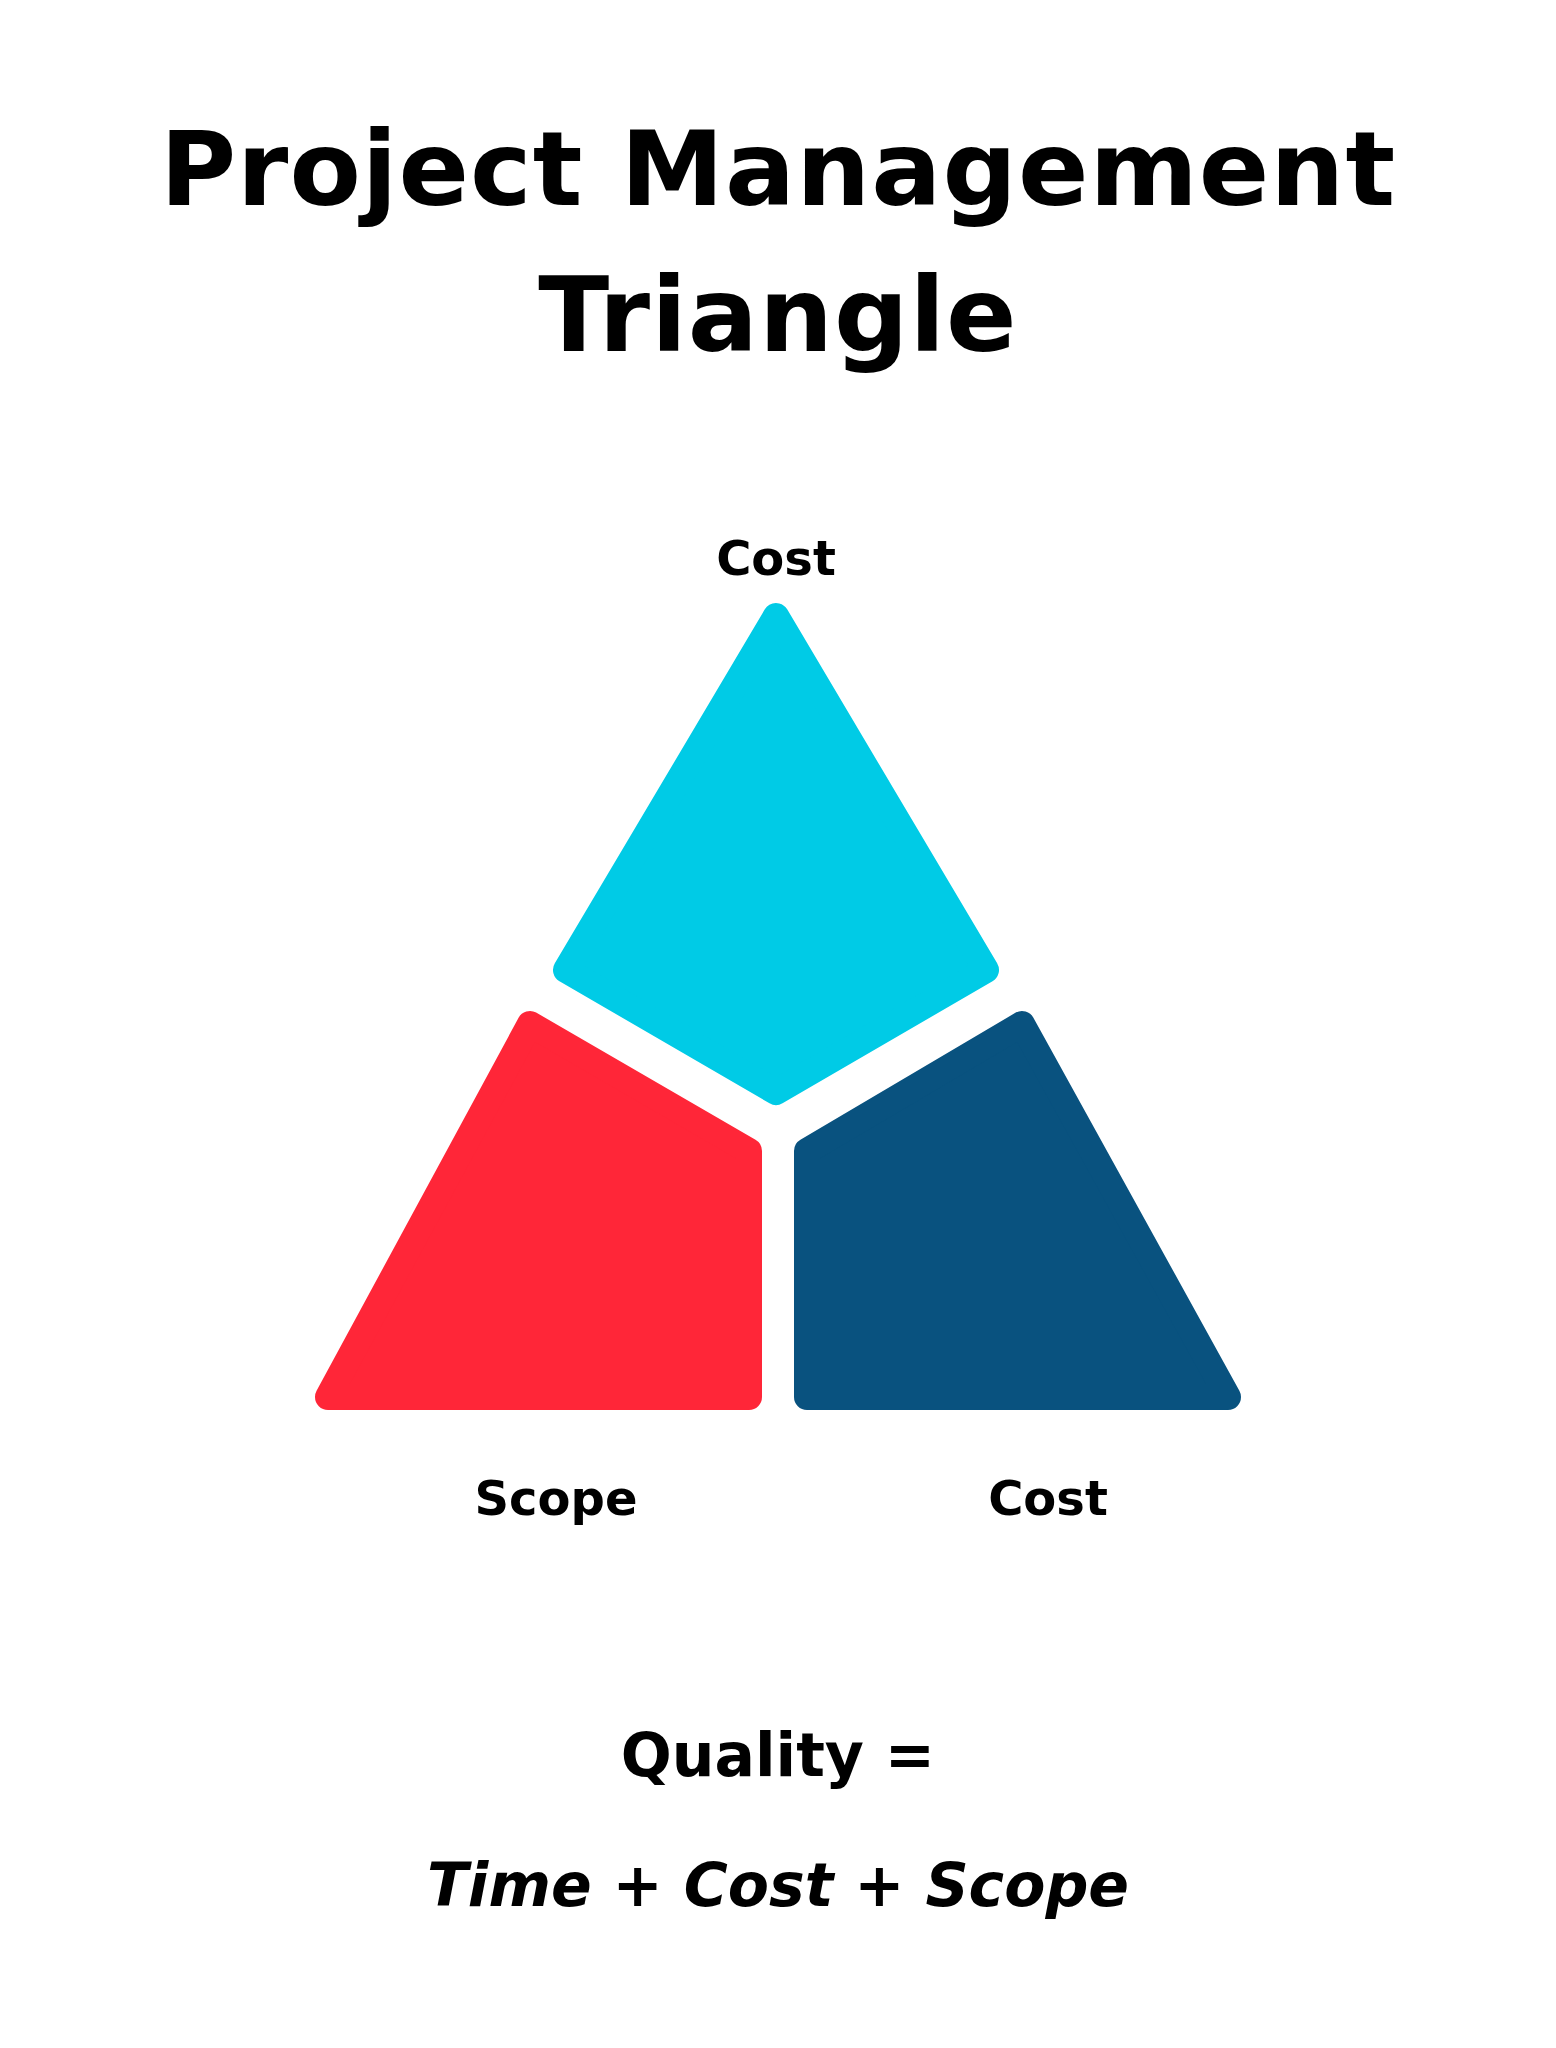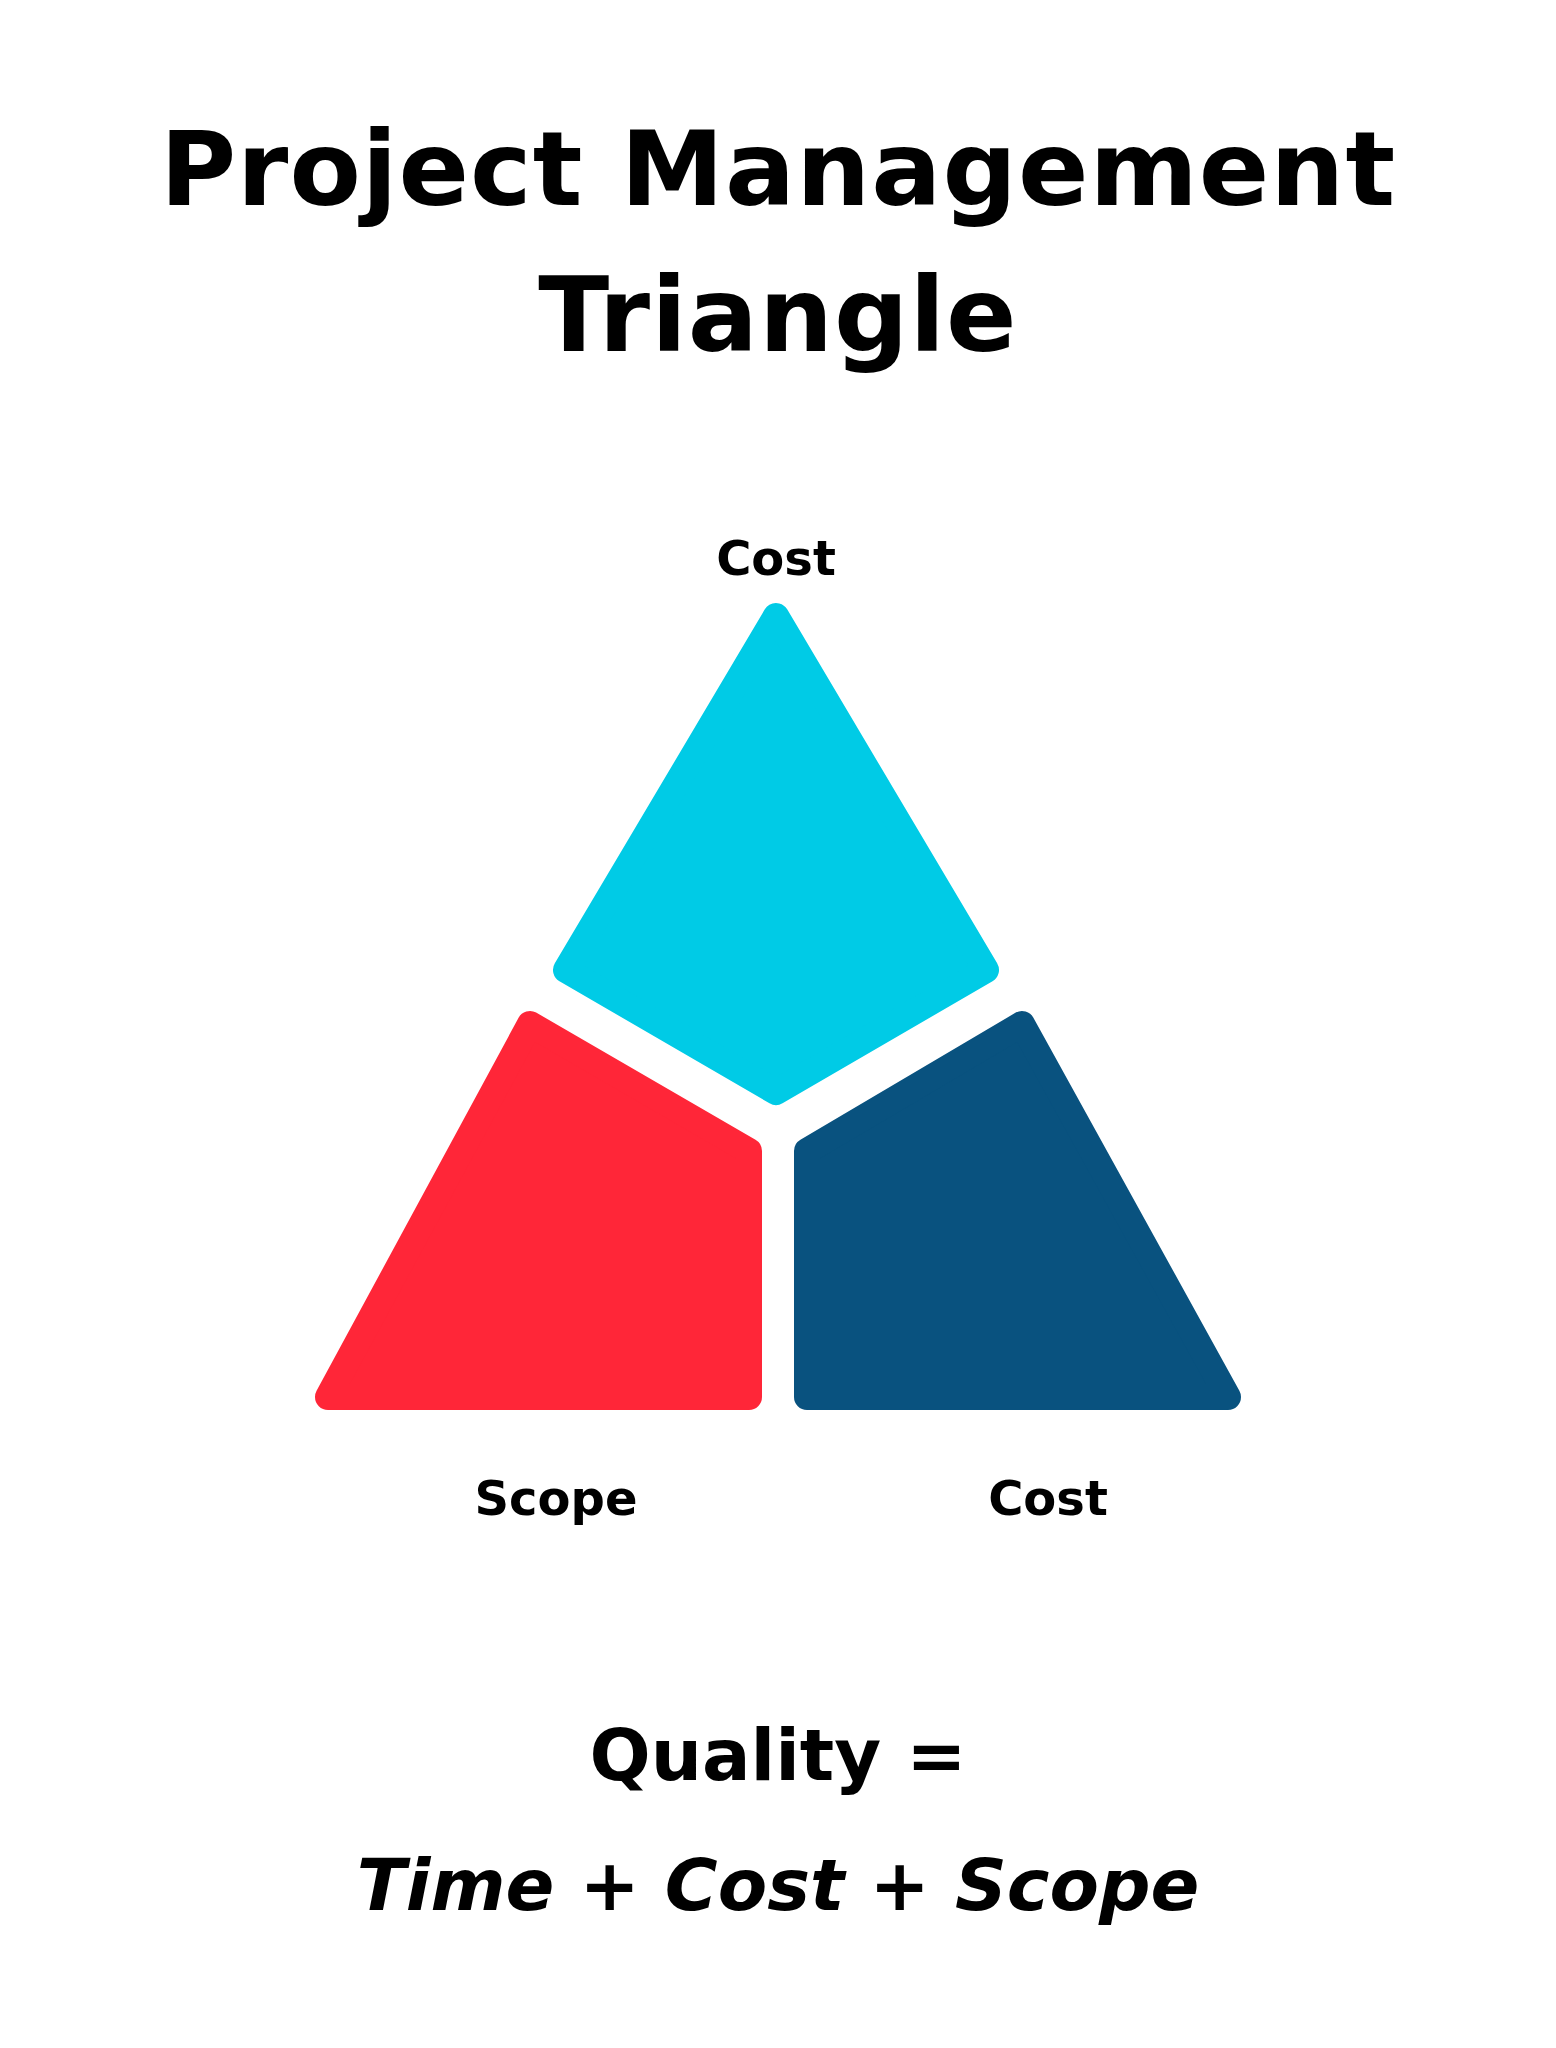--- a/index.html
+++ b/index.html
@@ -44,21 +44,21 @@
       top: 0;
       width: 1556px;
       height: 2048px;
     }
     .formula {
       position: absolute;
       left: 0;
       width: 1556px;
       text-align: center;
       font-weight: bold;
-      font-size: 72px;
+      font-size: 60px;
       line-height: 130px;
     }
     .formula-line-1 { top: 1690px; }
     .formula-line-2 { top: 1820px; font-style: italic; }
   </style>
 </head>
 <body>
 
 <div class="title title-line-1">Project Management</div>
 <div class="title title-line-2">Triangle</div>

